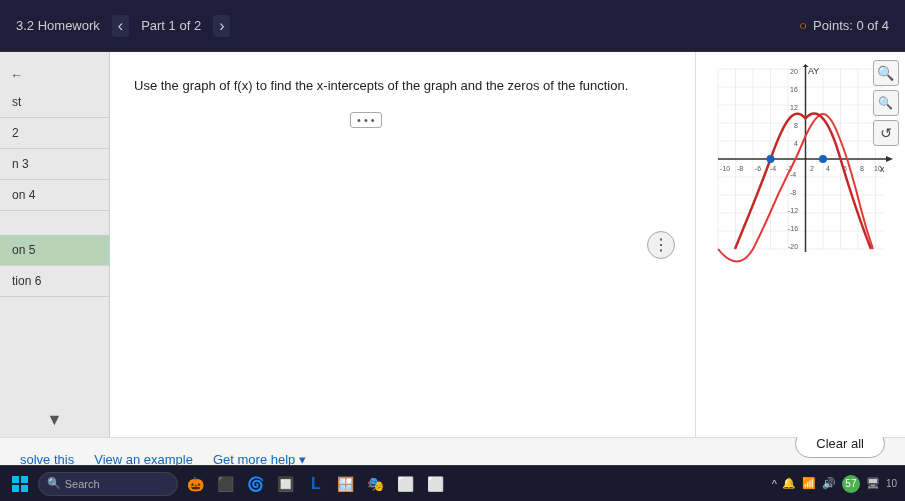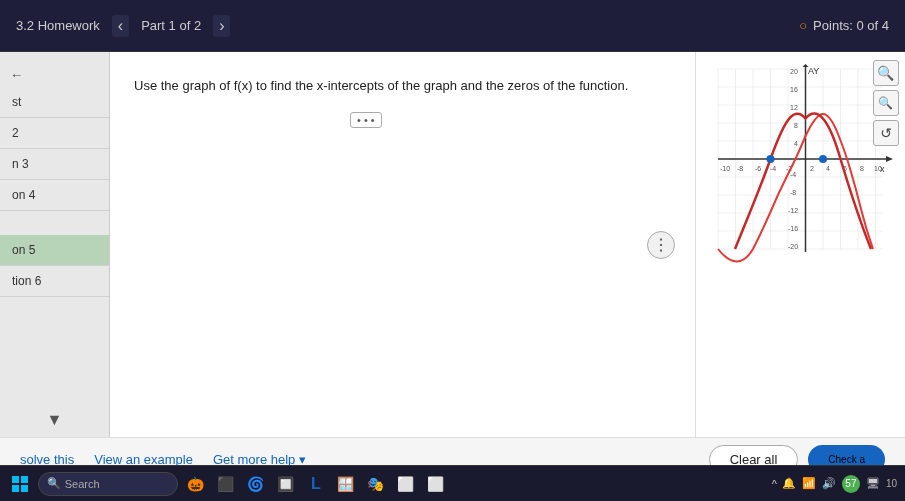--- a/index.html
+++ b/index.html
@@ -183,20 +183,21 @@
       color: #1565c0;
     }
     .bottom-left a {
       color: #1565c0;
       text-decoration: none;
       cursor: pointer;
     }
     .bottom-right {
       display: flex;
       gap: 10px;
+      flex-direction: column;
     }
     .btn-clear {
       background: #fff;
       border: 1px solid #aaa;
       border-radius: 20px;
       padding: 6px 20px;
       font-size: 13px;
       color: #222;
       cursor: pointer;
     }

